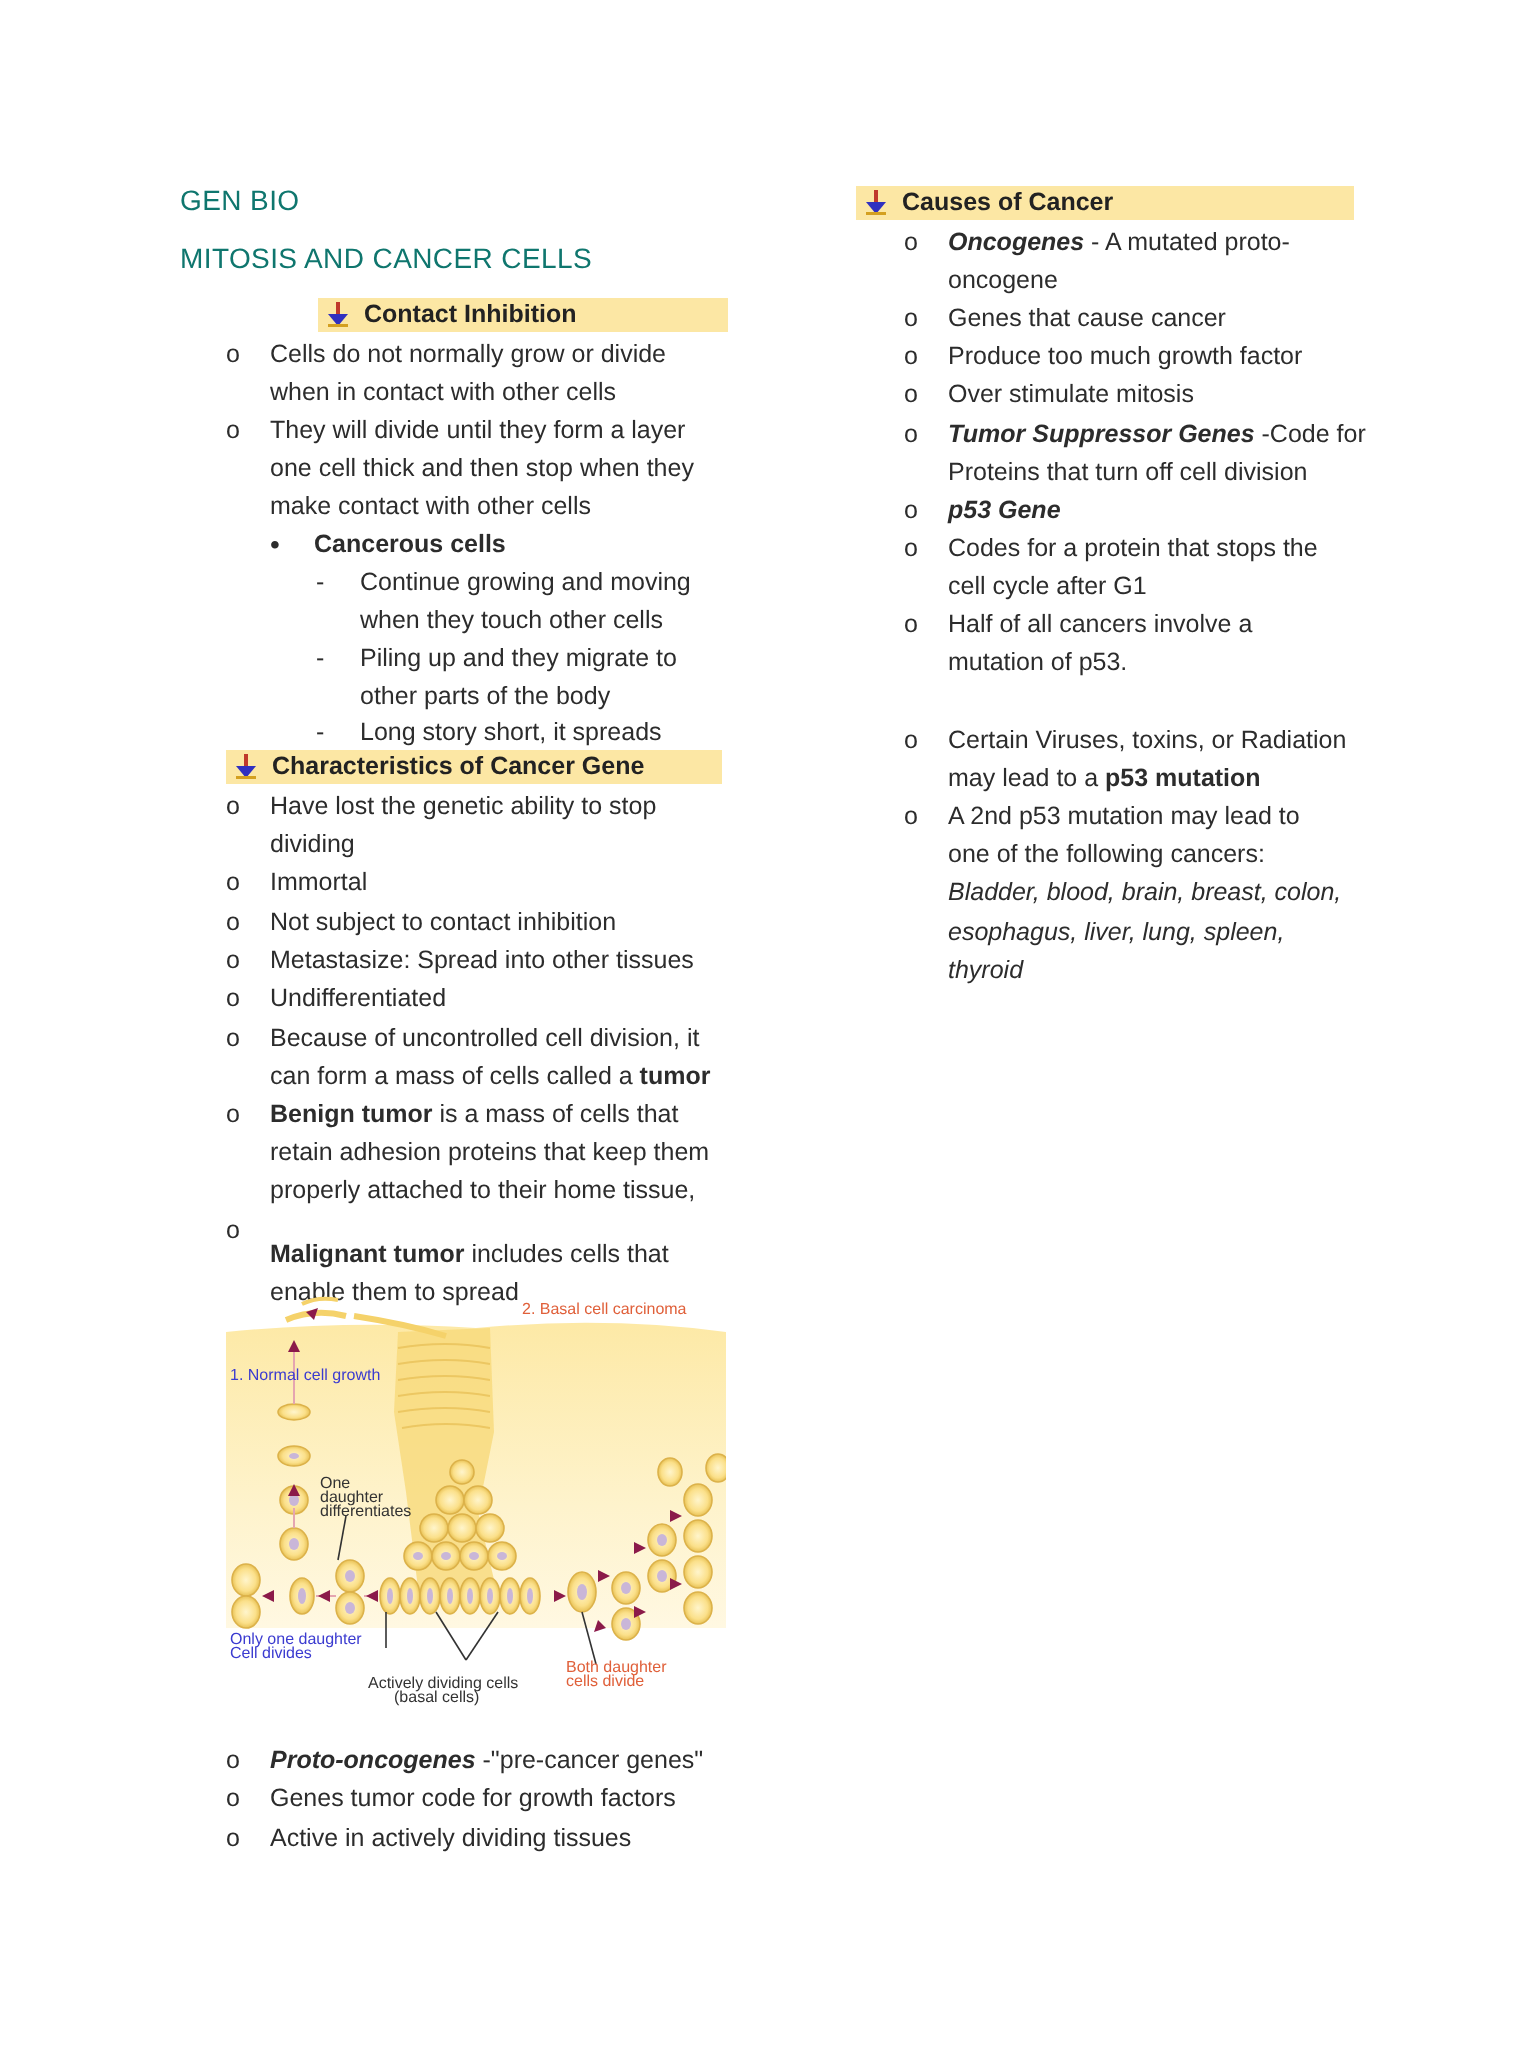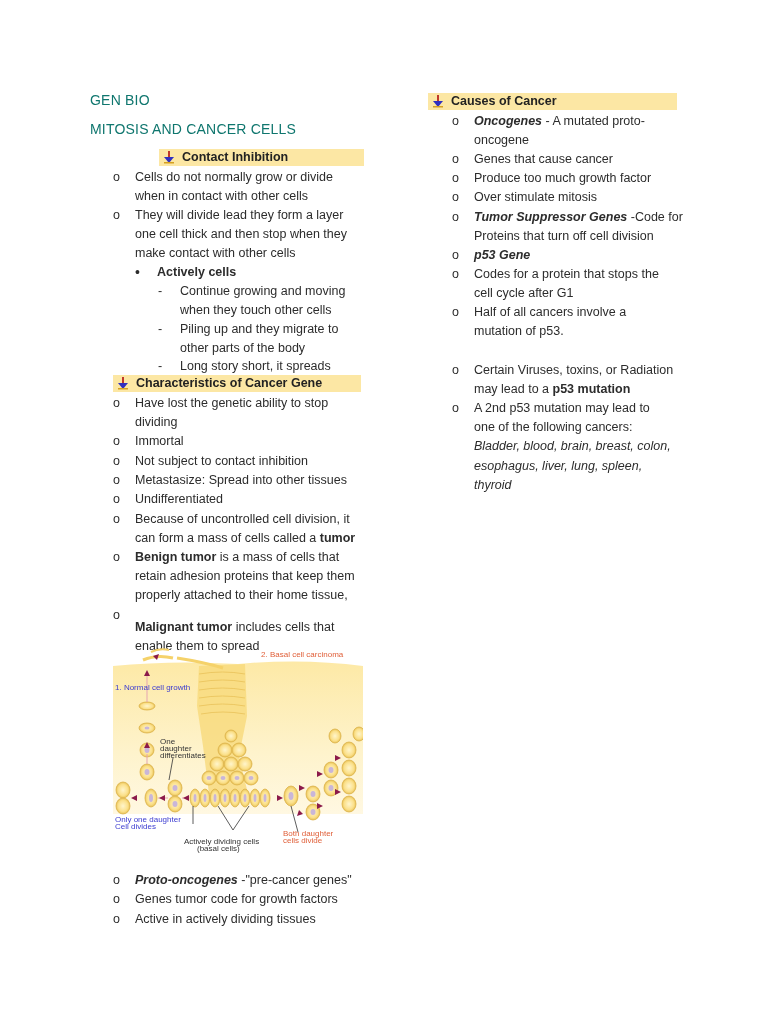--- a/index.html
+++ b/index.html
@@ -75,29 +75,29 @@
     <span class="bullet">o</span>
     <span class="txt" style="white-space:nowrap;">
       <span>Cells do not normally grow or divide</span><br>
       <span>when in contact with other cells</span>
     </span>
   </div>
 
   <div class="item" style="left:113px; top:206px; width:255px;">
     <span class="bullet">o</span>
     <span class="txt" style="white-space:nowrap;">
-      <span>They will divide lead they form a layer</span><br>
+      <span>They will divide until they form a layer</span><br>
       <span>one cell thick and then stop when they</span><br>
       <span>make contact with other cells</span>
     </span>
   </div>
 
   <div class="item" style="left:135px; top:263px; width:230px;">
     <span class="bullet" style="font-size:14px;">•</span>
-    <span class="txt b">Actively cells</span>
+    <span class="txt b">Cancerous cells</span>
   </div>
 
   <div class="item" style="left:158px; top:282px; width:210px;">
     <span class="bullet">-</span>
     <span class="txt" style="white-space:nowrap;">
       <span>Continue growing and moving</span><br>
       <span>when they touch other cells</span>
     </span>
   </div>
   <div class="item" style="left:158px; top:320px; width:210px;">

